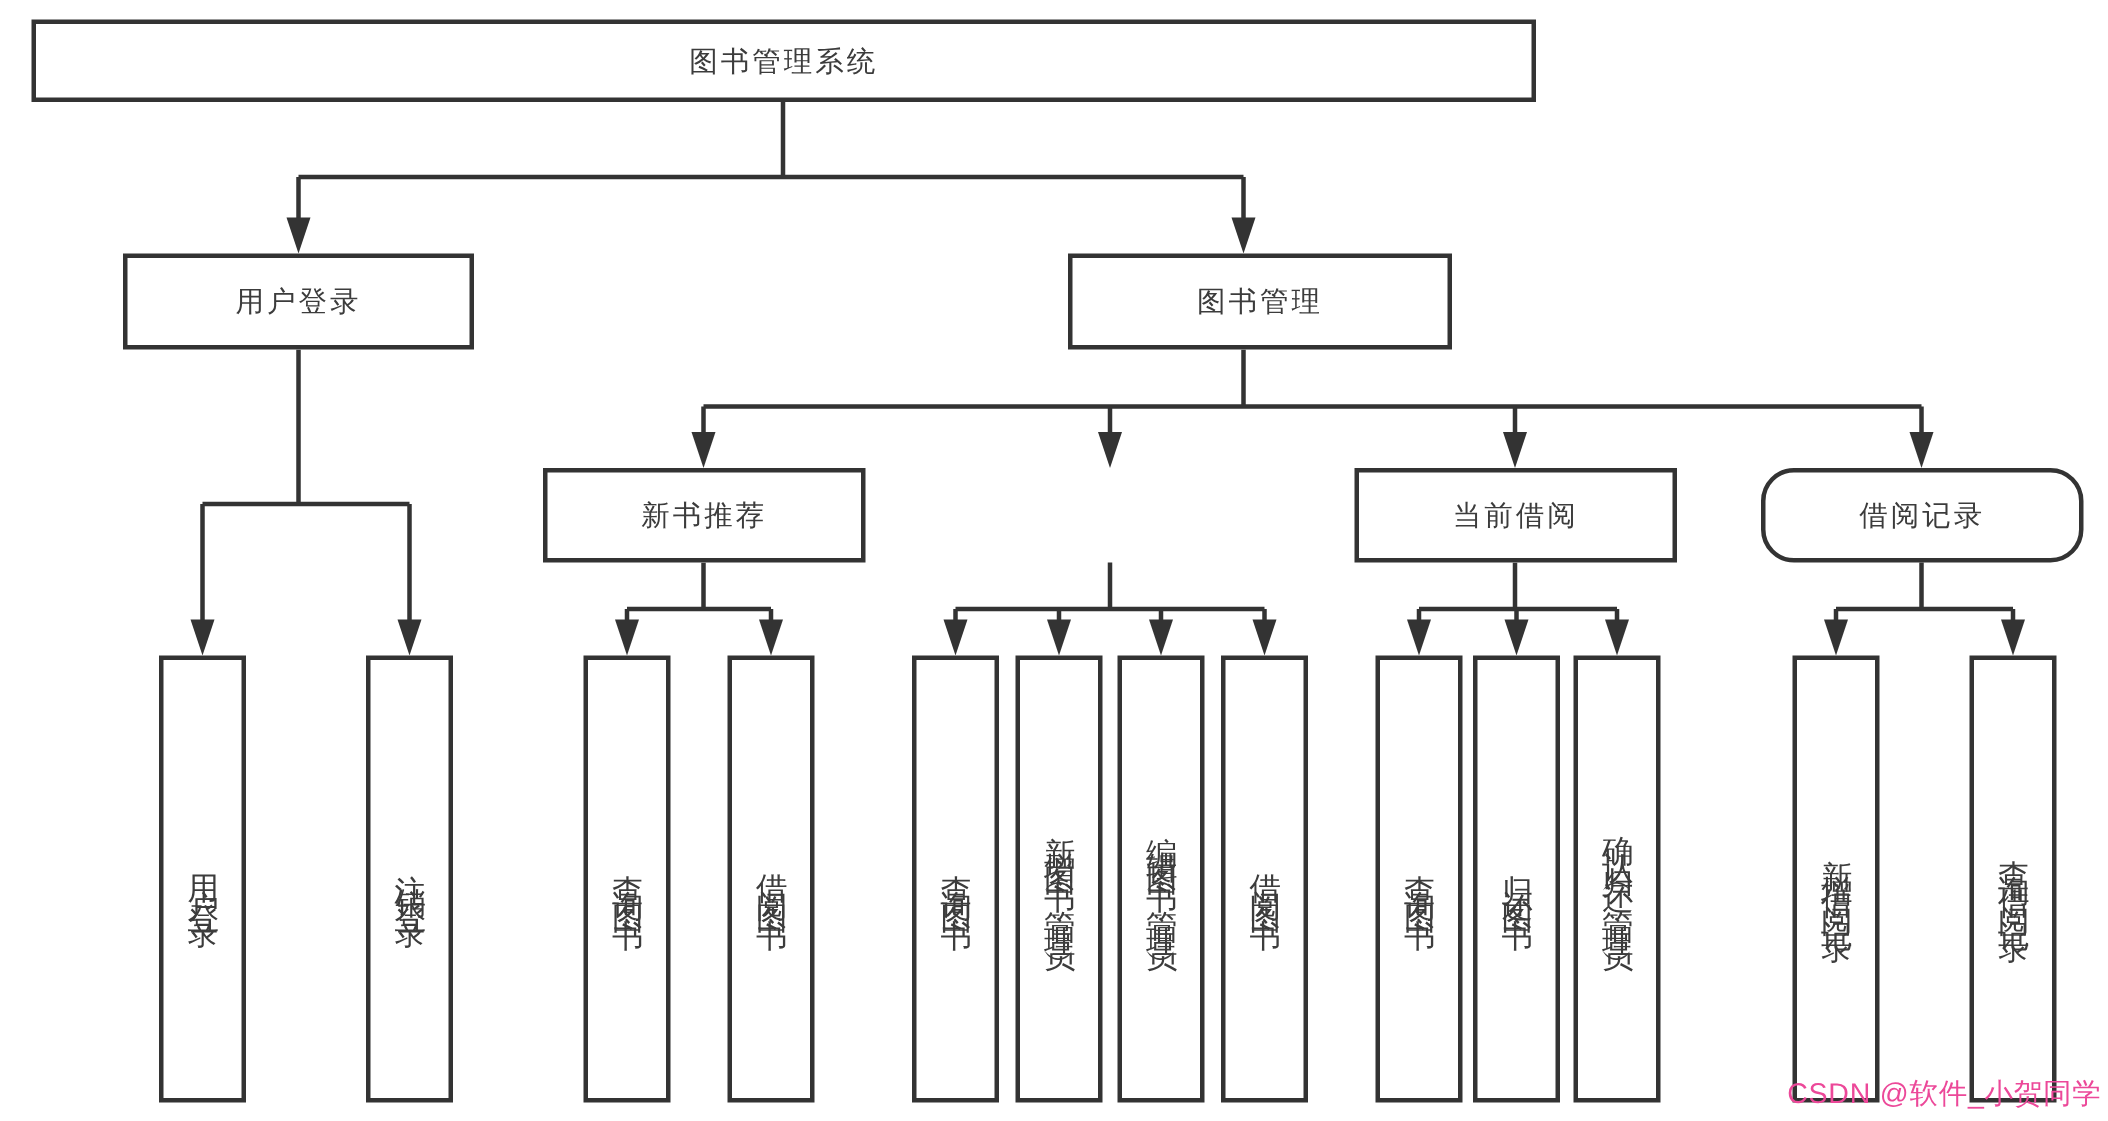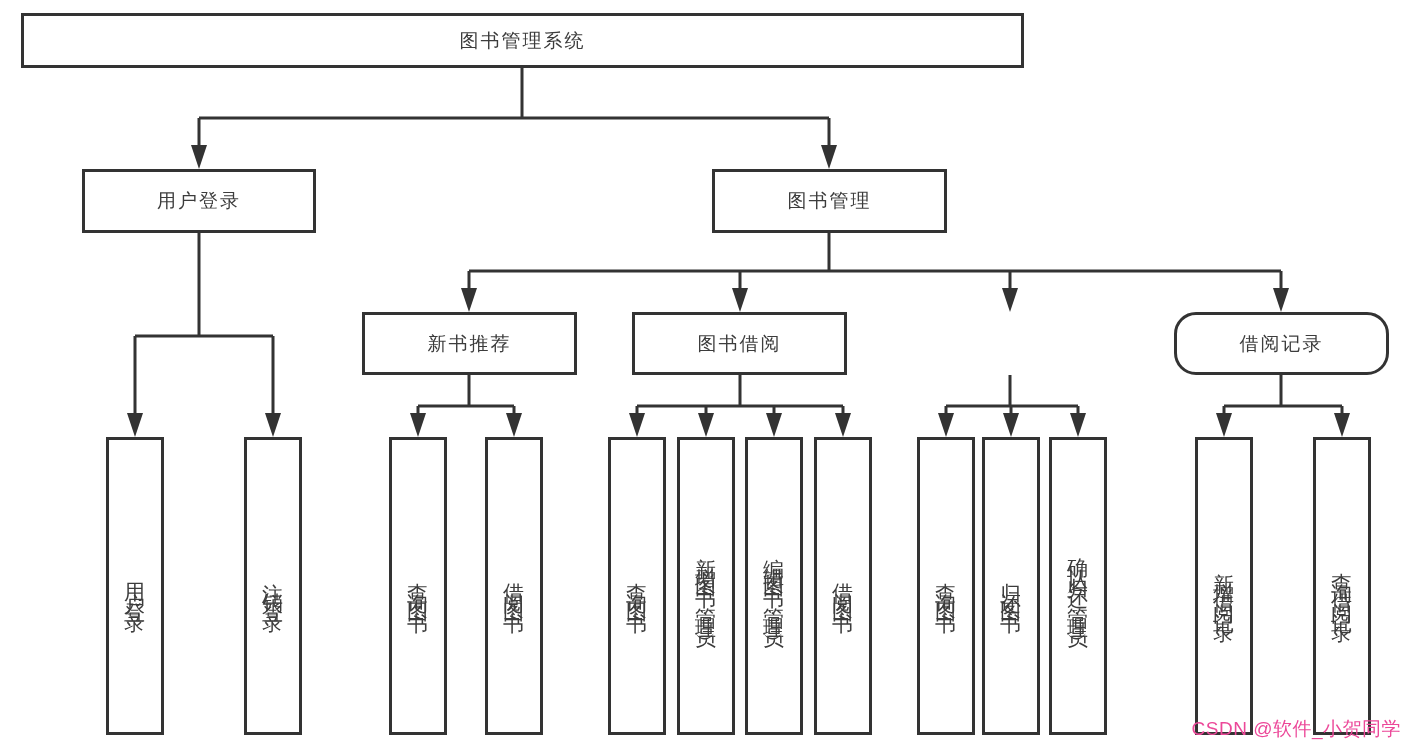--- a/index.html
+++ b/index.html
@@ -26,21 +26,21 @@
     justify-content: center;
     color: #3c3c3c;
   }
   .hlabel {
     font-size: 19px;
     letter-spacing: 2px;
     white-space: nowrap;
   }
   .root-box  { left: 21px;  top: 13px;  width: 1003px; height: 55px; }
   .l1a       { left: 82px;  top: 169px; width: 234px;  height: 64px; }
-  .l1b       { left: 712px; top: 169px; width: 235px;  height: 64px; }
+  .l1b       { left: 712px; top: 169px; width: 256px;  height: 64px; }
   .l2        { top: 312px; width: 215px; height: 63px; text-align: right; }
   .l2a { left: 362px; }
   .l2b { left: 632px; }
   .l2c { left: 903px; }
   .l2d { left: 1174px; border-radius: 22px; }
   .leaf { top: 437px; width: 58px; height: 298px; }
   .vlabel {
     writing-mode: vertical-rl;
     text-orientation: mixed;
     font-size: 21px;
@@ -130,22 +130,22 @@
   <div class="box l1a">
     <span class="hlabel">用户登录</span>
   </div>
   <div class="box l1b">
     <span class="hlabel">图书管理</span>
   </div>
 
   <div class="box l2 l2a">
     <span class="hlabel">新书推荐</span>
   </div>
-  <div class="box l2 l2b">
-    <span class="hlabel">图书借阅</span>
+  <div class="box l2 l2c">
+    <span class="hlabel">当前借阅</span>
   </div>
   <div class="box l2 l2d">
     <span class="hlabel">借阅记录</span>
   </div>
 
   <div class="box leaf lf1">
     <span class="vlabel">用户登录</span>
   </div>
   <div class="box leaf lf2">
     <span class="vlabel">注销登录</span>

